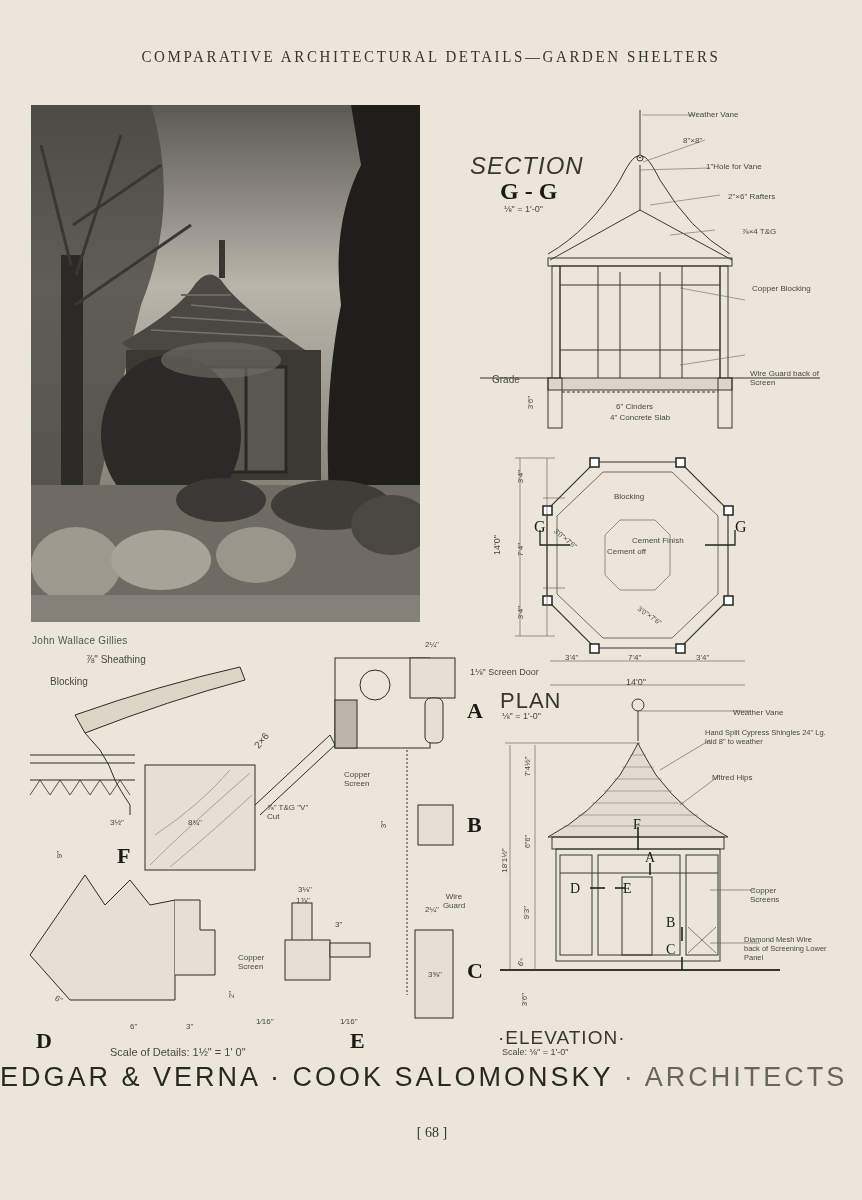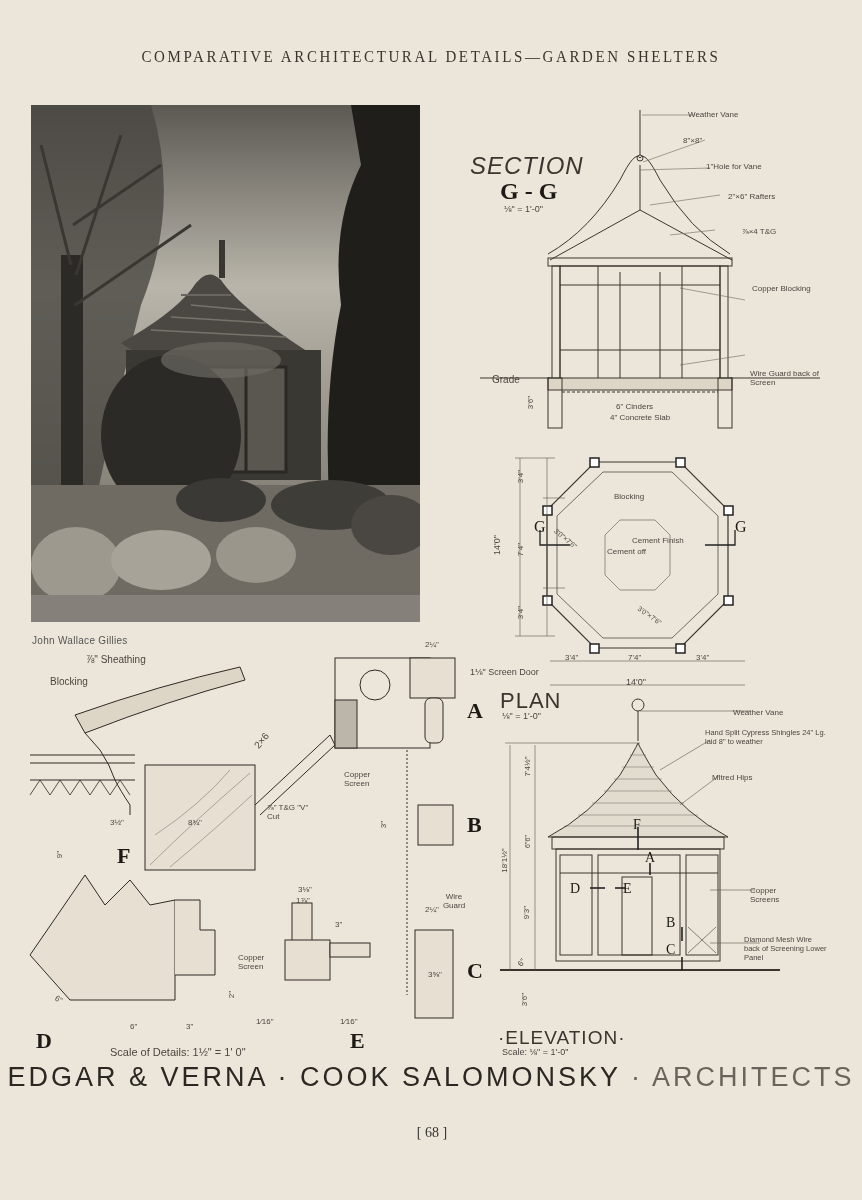--- a/index.html
+++ b/index.html
@@ -7,21 +7,21 @@
          font-family:"Liberation Serif", serif; color:#2b2722; }
   .abs { position:absolute; }
   .header-title { top:48px; left:0; width:862px; text-align:center; font-size:15px; letter-spacing:2.6px;
                   font-family:"Liberation Serif", serif; transform:scaleY(1.15); color:#3a352e; }
   .photo { left:31px; top:105px; width:389px; height:517px; background:#6e6a62; overflow:hidden; }
   .credit { left:32px; top:635px; font-size:10px; font-family:"Liberation Sans", sans-serif; color:#555; letter-spacing:.3px; }
   .draw-label { font-family:"Liberation Sans", sans-serif; font-size:8px; color:#4a4640; white-space:nowrap; }
   .title-thin { font-family:"Liberation Sans", sans-serif; font-weight:normal; color:#3a352e; letter-spacing:1px; }
   .big-letter { font-family:"Liberation Serif", serif; font-size:22px; font-weight:bold; color:#1d1a16; }
   .scale { font-family:"Liberation Sans", sans-serif; font-size:10px; color:#4a4640; }
-  .footer-arch { top:1062px; left:0; width:862px; text-align:center; font-family:"Liberation Sans", sans-serif;
+  .footer-arch { top:1062px; left:0; width:862px; text-align:left; font-family:"Liberation Sans", sans-serif;
                  font-size:27px; letter-spacing:3px; color:#2b2722; }
   .footer-arch .role { color:#6a655c; }
   .page-num { top:1125px; left:1px; width:862px; text-align:center; font-size:14px; color:#333; }
   svg { position:absolute; overflow:visible; }
 </style>
 </head>
 <body>
 
 <div class="abs header-title">COMPARATIVE ARCHITECTURAL DETAILS—GARDEN SHELTERS</div>
 

